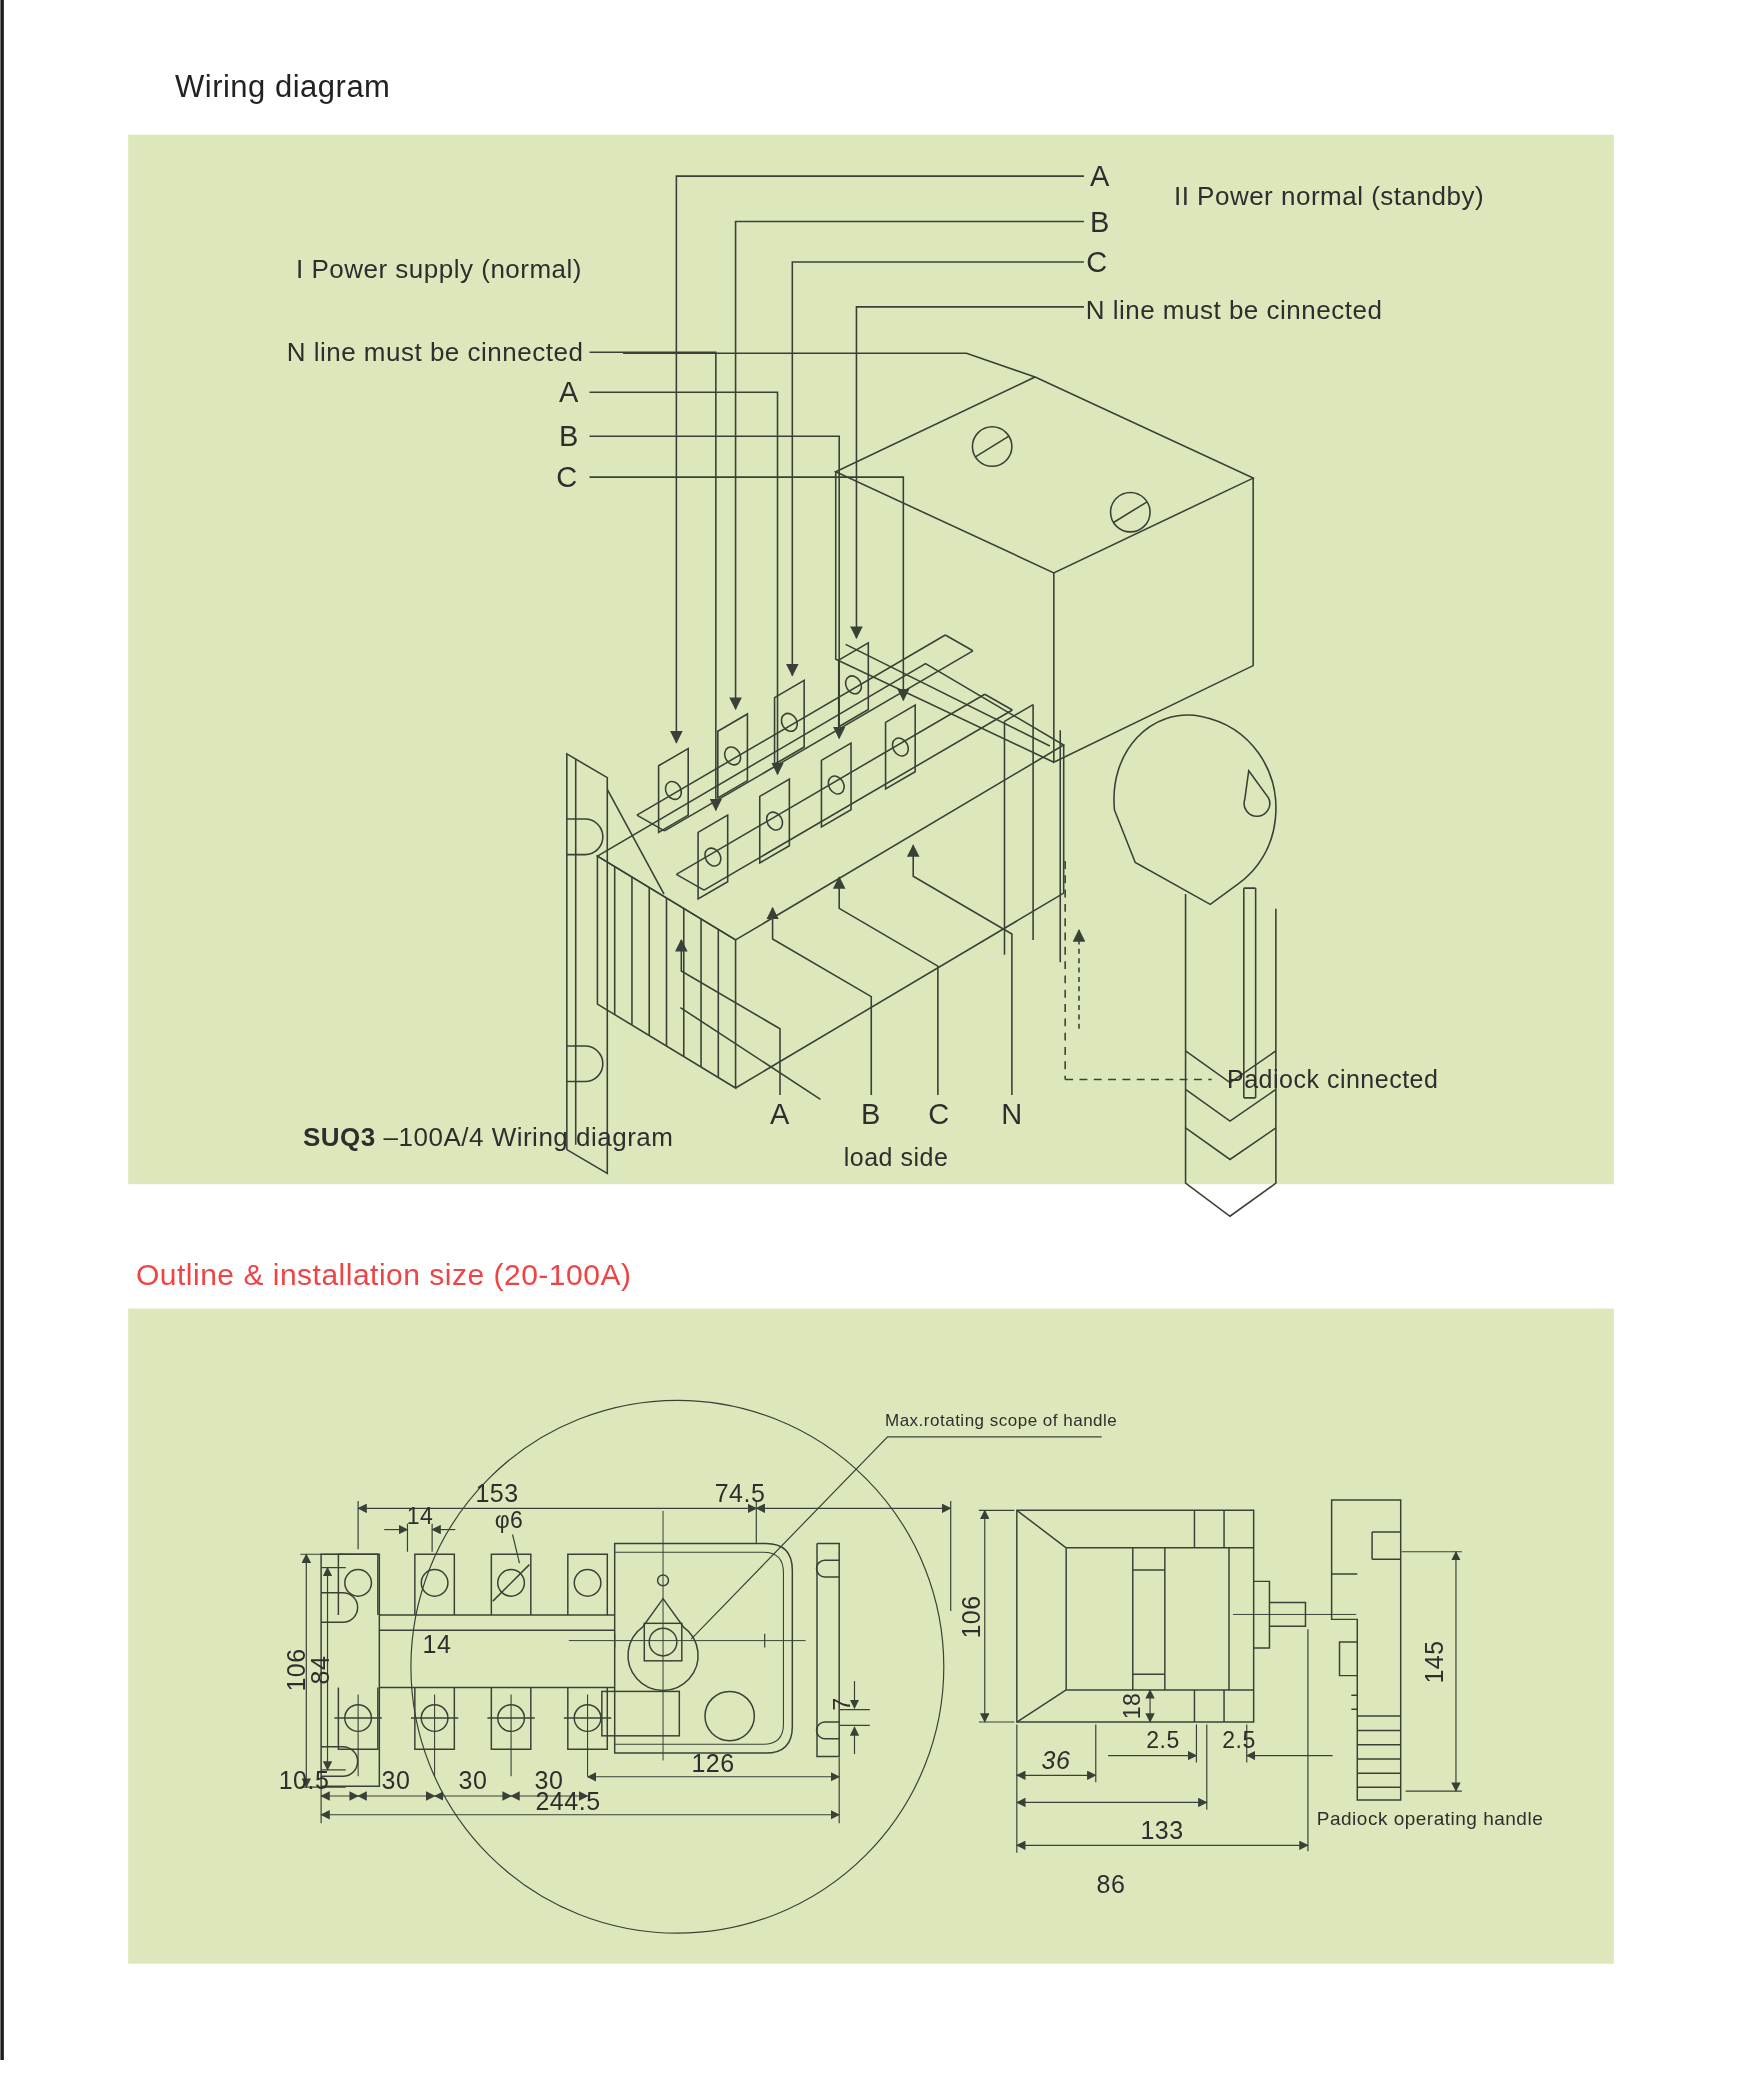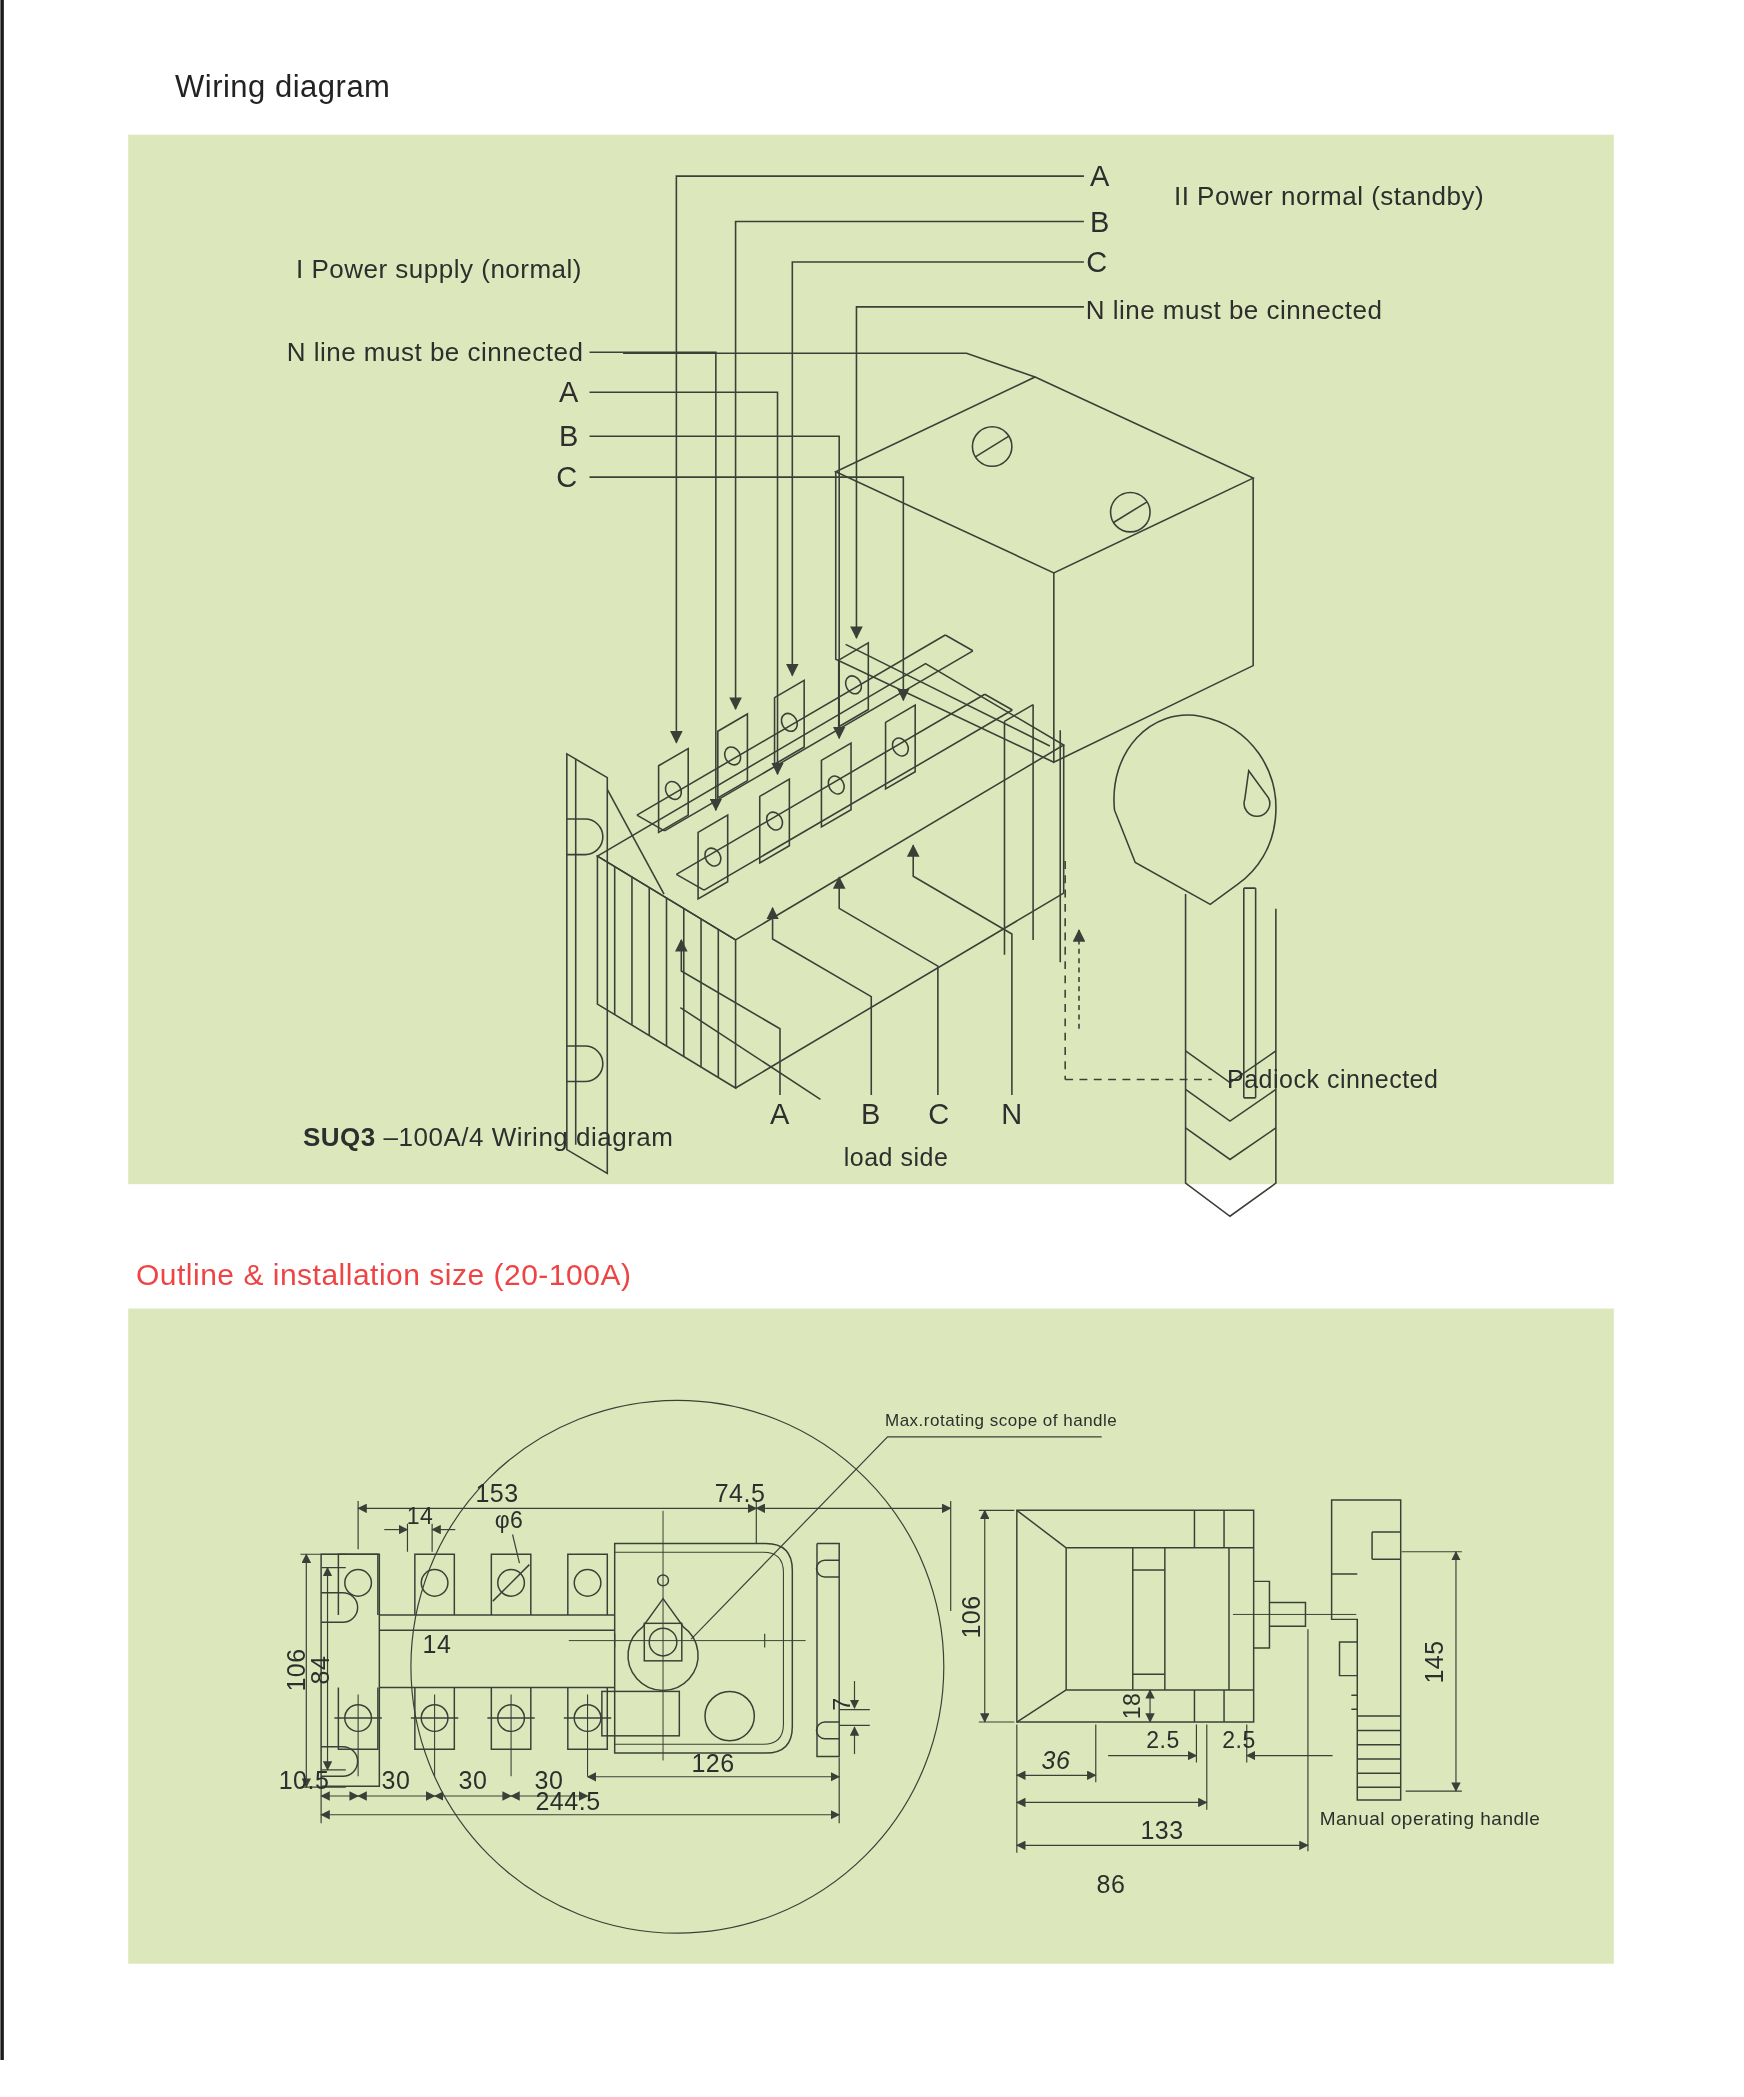--- a/index.html
+++ b/index.html
@@ -277,16 +277,16 @@
 
   <div class="lbl rot d50" style="left:971px;top:1617px;">106</div>
   <div class="lbl rot d46" style="left:1132px;top:1706px;">18</div>
   <div class="lbl d46" style="left:1163px;top:1740px;">2.5</div>
   <div class="lbl d46" style="left:1239px;top:1740px;">2.5</div>
   <div class="lbl d50" style="left:1056px;top:1760px;font-style:italic;">36</div>
   <div class="lbl d50" style="left:1111px;top:1868px;margin-top:16px;">86</div>
   <div class="lbl d50" style="left:1162px;top:1830px;">133</div>
 
   <div class="lbl rot d50" style="left:1434px;top:1662px;">145</div>
-  <div class="lbl n38" style="left:1430px;top:1819px;">Manual operating handle</div>
+  <div class="lbl n38" style="left:1430px;top:1819px;">Padiock operating handle</div>
 
 </div>
 
 
 </body></html>

